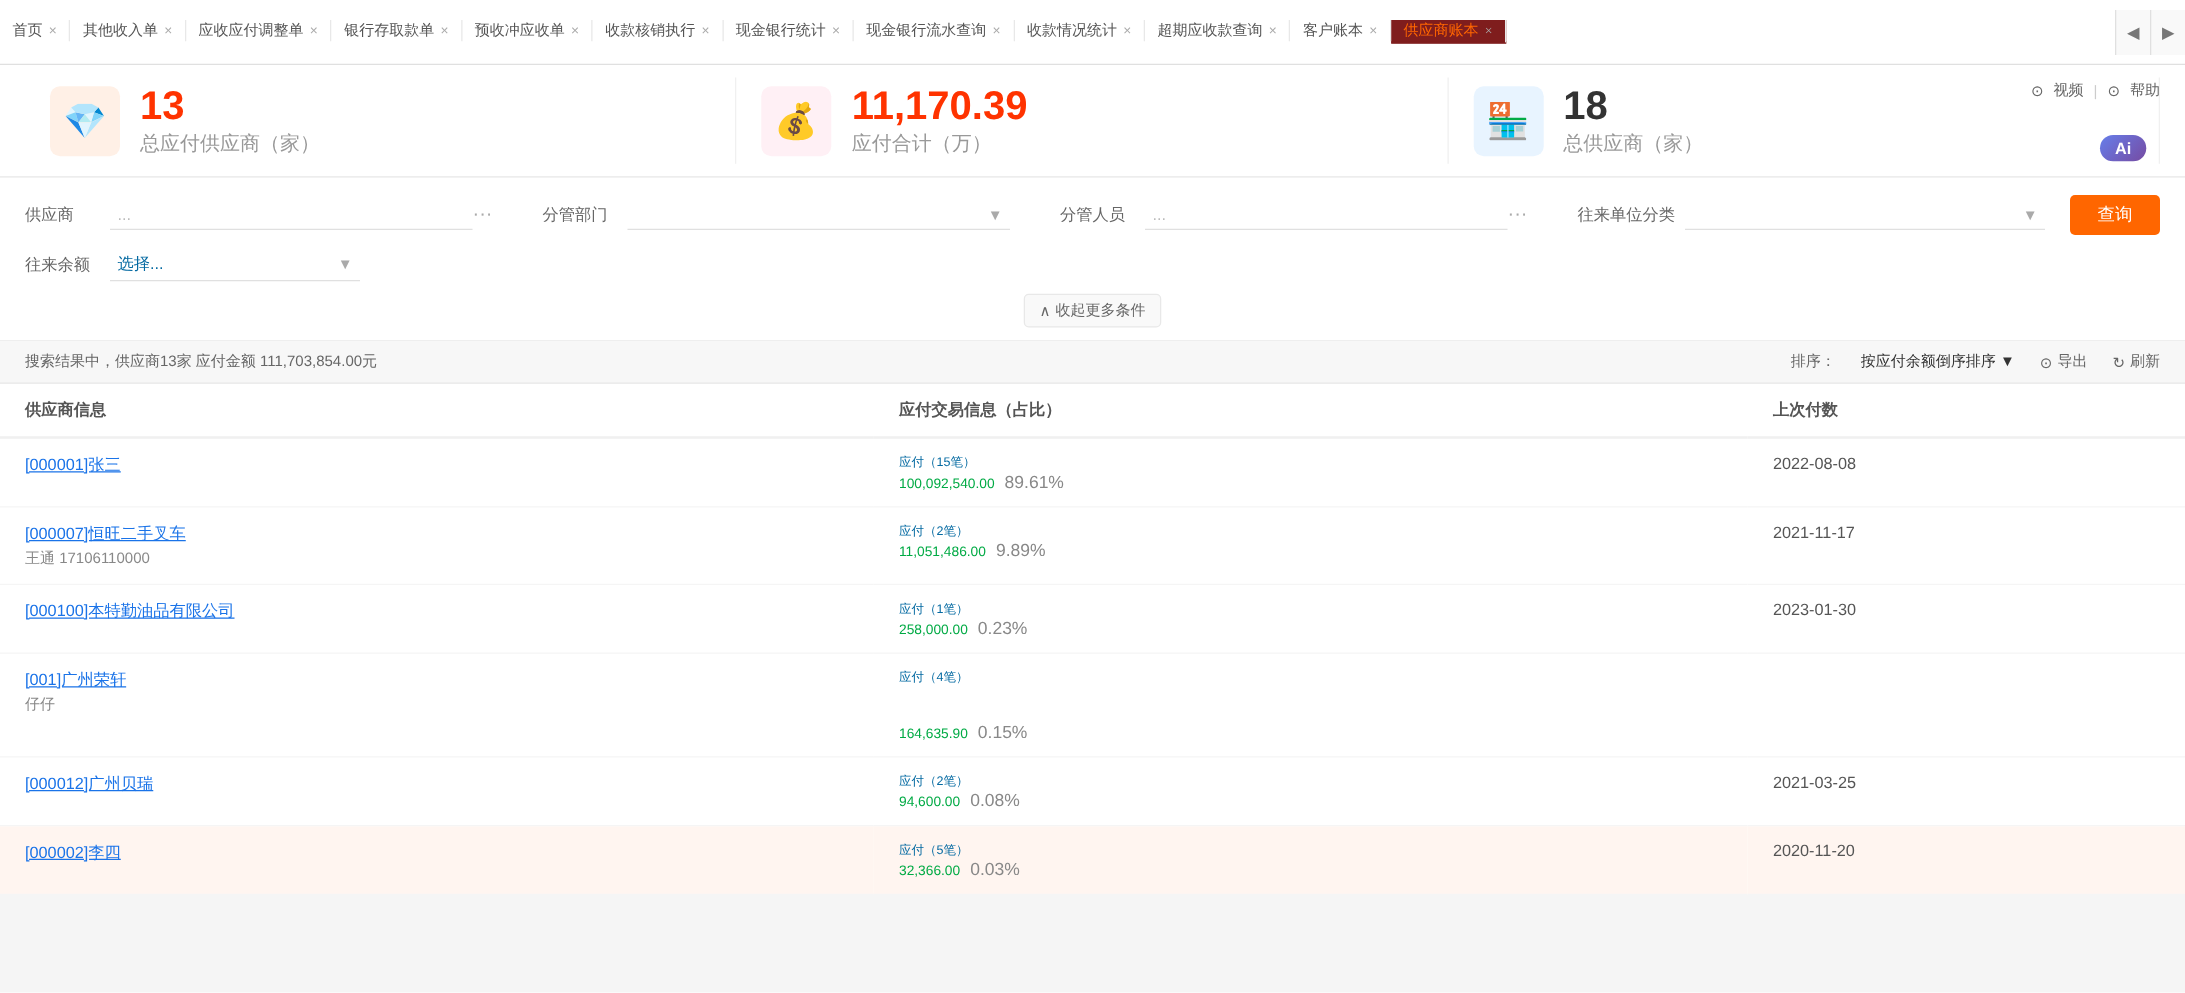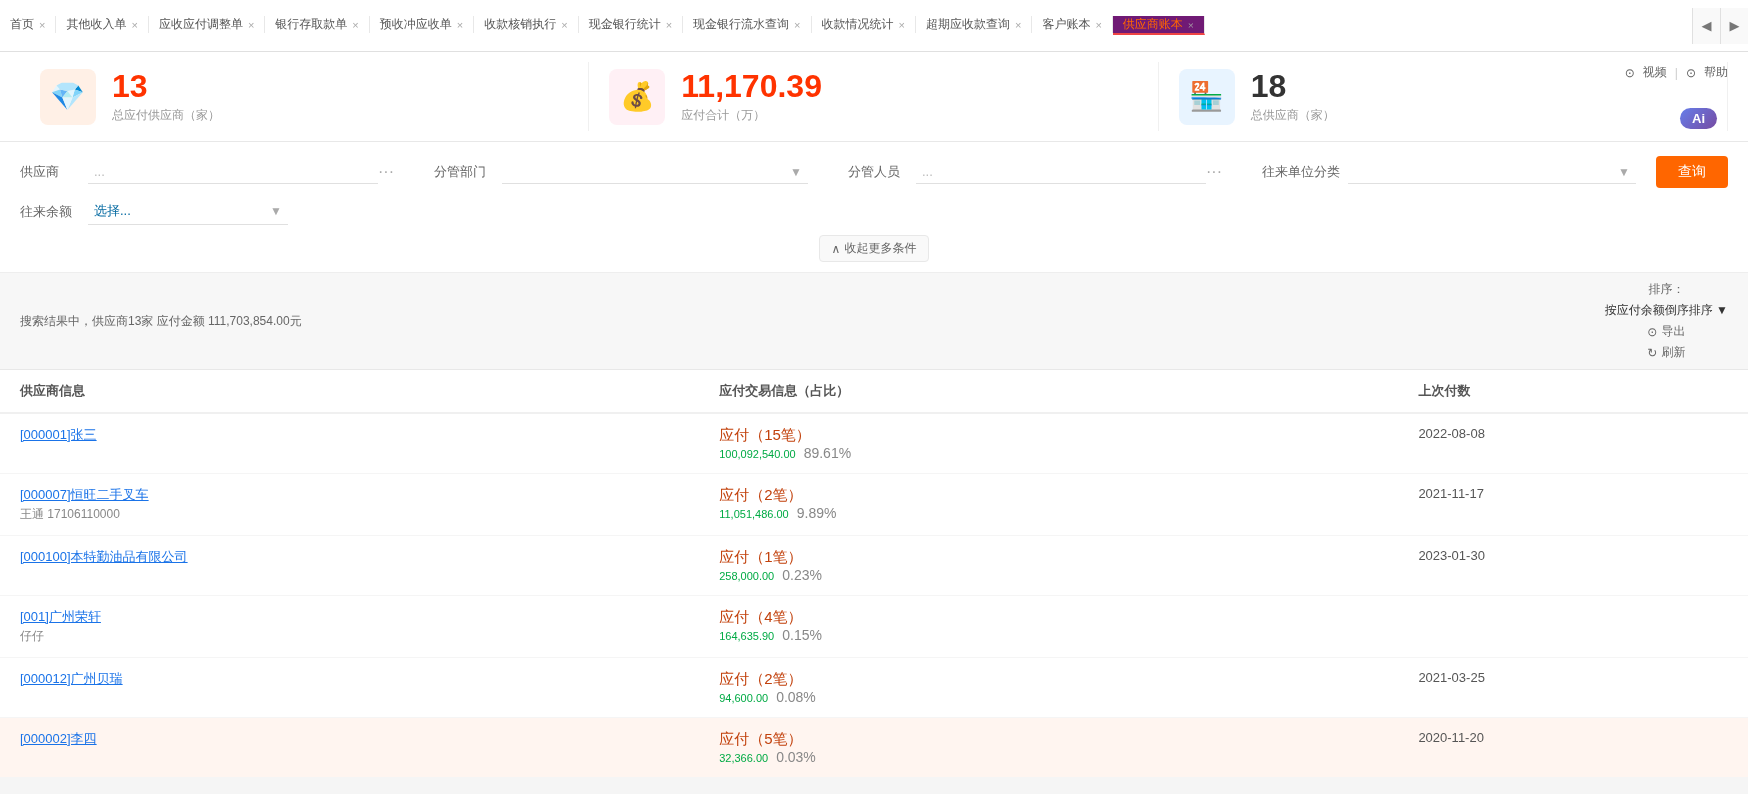--- a/index.html
+++ b/index.html
@@ -11,21 +11,21 @@
       background: #fff; border-bottom: 1px solid #e0e0e0;
       height: 52px; overflow: hidden;
     }
     .nav-item {
       display: flex; align-items: center; padding: 0 10px;
       height: 100%; white-space: nowrap; cursor: pointer;
       border-right: 1px solid #e8e8e8; font-size: 12px; color: #555;
       position: relative;
     }
     .nav-item.active {
-      color: #ff6600; border-bottom: 2px solid #ef4444; background: #701a75; font-family: Liberation Serif, serif;
+      color: #ff6600; border-bottom: 2px solid #7f1d1d; background: #7f1d1d; font-family: Liberation Serif, serif;
     }
     .nav-item .close-x {
       margin-left: 5px; color: #aaa; font-size: 11px; cursor: pointer;
     }
     .nav-arrow {
       width: 28px; height: 36px; display: flex; align-items: center; justify-content: center;
       background: #f9f9f9; border-left: 1px solid #e0e0e0; cursor: pointer; color: #777;
     }
 
     
@@ -43,21 +43,21 @@
       width: 56px; height: 56px; margin-right: 16px; flex-shrink: 0;
       display: flex; align-items: center; justify-content: center;
       border-radius: 8px; font-size: 28px;
     }
     .stat-icon.orange { background: #fff0e6; color: #ff8c42; }
     .stat-icon.pink { background: #fff0f5; color: #ff7eb3; }
     .stat-icon.blue { background: #e8f4ff; color: #5aabf5; }
     .stat-text .big-num {
       font-size: 32px; font-weight: bold; color: #ff3300; line-height: 1.1;
     }
-    .stat-text .label { font-size: 12px; color: #999; margin-top: 3px; }
+    .stat-text .label { font-size: 16px; color: #999; margin-top: 3px; }
     .header-links {
       position: absolute; right: 20px; top: 12px;
       font-size: 12px; color: #666; display: flex; align-items: center; gap: 8px;
     }
     .header-links span { cursor: pointer; color: #666; }
     .header-links .sep { color: #ccc; }
 
     
     .ai-badge {
       position: absolute; right: 31px; bottom: 12px;
@@ -98,42 +98,42 @@
       background: #f9f9f9; border: 1px solid #e8e8e8; border-radius: 4px;
       padding: 4px 12px; margin: 0 auto;
     }
 
     
     .results-bar {
       background: #f7f7f7; padding: 8px 20px;
       display: flex; align-items: center; justify-content: space-between;
       border-bottom: 1px solid #e8e8e8; font-size: 12px; color: #666;
     }
-    .results-right { display: flex; align-items: center; gap: 4px; flex-direction: column; }
+    .results-right { display: flex; align-items: center; gap: 20px; }
     .action-btn {
       display: flex; align-items: center; gap: 4px;
       cursor: pointer; color: #666; font-size: 12px;
     }
 
     
     .data-table { background: #fff; width: 100%; border-collapse: collapse; }
     .data-table thead tr { border-bottom: 2px solid #f0f0f0; }
     .data-table th {
       padding: 12px 20px; text-align: left; font-weight: 600;
       font-size: 13px; color: #555; white-space: nowrap;
     }
     .data-table tbody tr {
       border-bottom: 1px solid #f5f5f5; transition: background 0.15s;
     }
     .data-table tbody tr.highlighted { background: #fff5f0; }
     .data-table td { padding: 12px 20px; vertical-align: top; }
 
     .supplier-link { color: #1a73e8; text-decoration: underline; cursor: pointer; font-size: 13px; }
     .supplier-sub { color: #888; font-size: 12px; margin-top: 2px; }
-    .tx-label { font-size: 15px; color: #c2410c; }
+    .tx-label { font-size: 10px; color: #0369a1; }
     .tx-amount { color: #00aa44; font-size: 11px; font-weight: 500; cursor: pointer; }
     .tx-percent { font-size: 14px; color: #888; margin-left: 8px; }
     .last-pay { font-size: 13px; color: #555; }
 
     
     ::-webkit-scrollbar { width: 6px; height: 6px; }
     ::-webkit-scrollbar-thumb { background: #ddd; border-radius: 3px; }
 
     .table-wrapper { overflow-x: auto; }
   </style>
@@ -351,21 +351,21 @@
               <span class="tx-amount">258,000.00</span>
               <span class="tx-percent">0.23%</span>
             </div>
           </td>
           <td><span class="last-pay">2023-01-30</span></td>
         </tr>
         <tr>
           <td><span class="supplier-link">[001]广州荣轩</span><div class="supplier-sub">仔仔</div></td>
           <td>
             <div class="tx-label">应付（4笔）</div>
-            <div style="display: flex; align-items: baseline;">
+            <div style="display: flex; align-items: baseline; margin-top: 28px;">
               <span class="tx-amount">164,635.90</span>
               <span class="tx-percent">0.15%</span>
             </div>
           </td>
           <td><span class="last-pay"></span></td>
         </tr>
         <tr>
           <td><span class="supplier-link">[000012]广州贝瑞</span></td>
           <td>
             <div class="tx-label">应付（2笔）</div>

